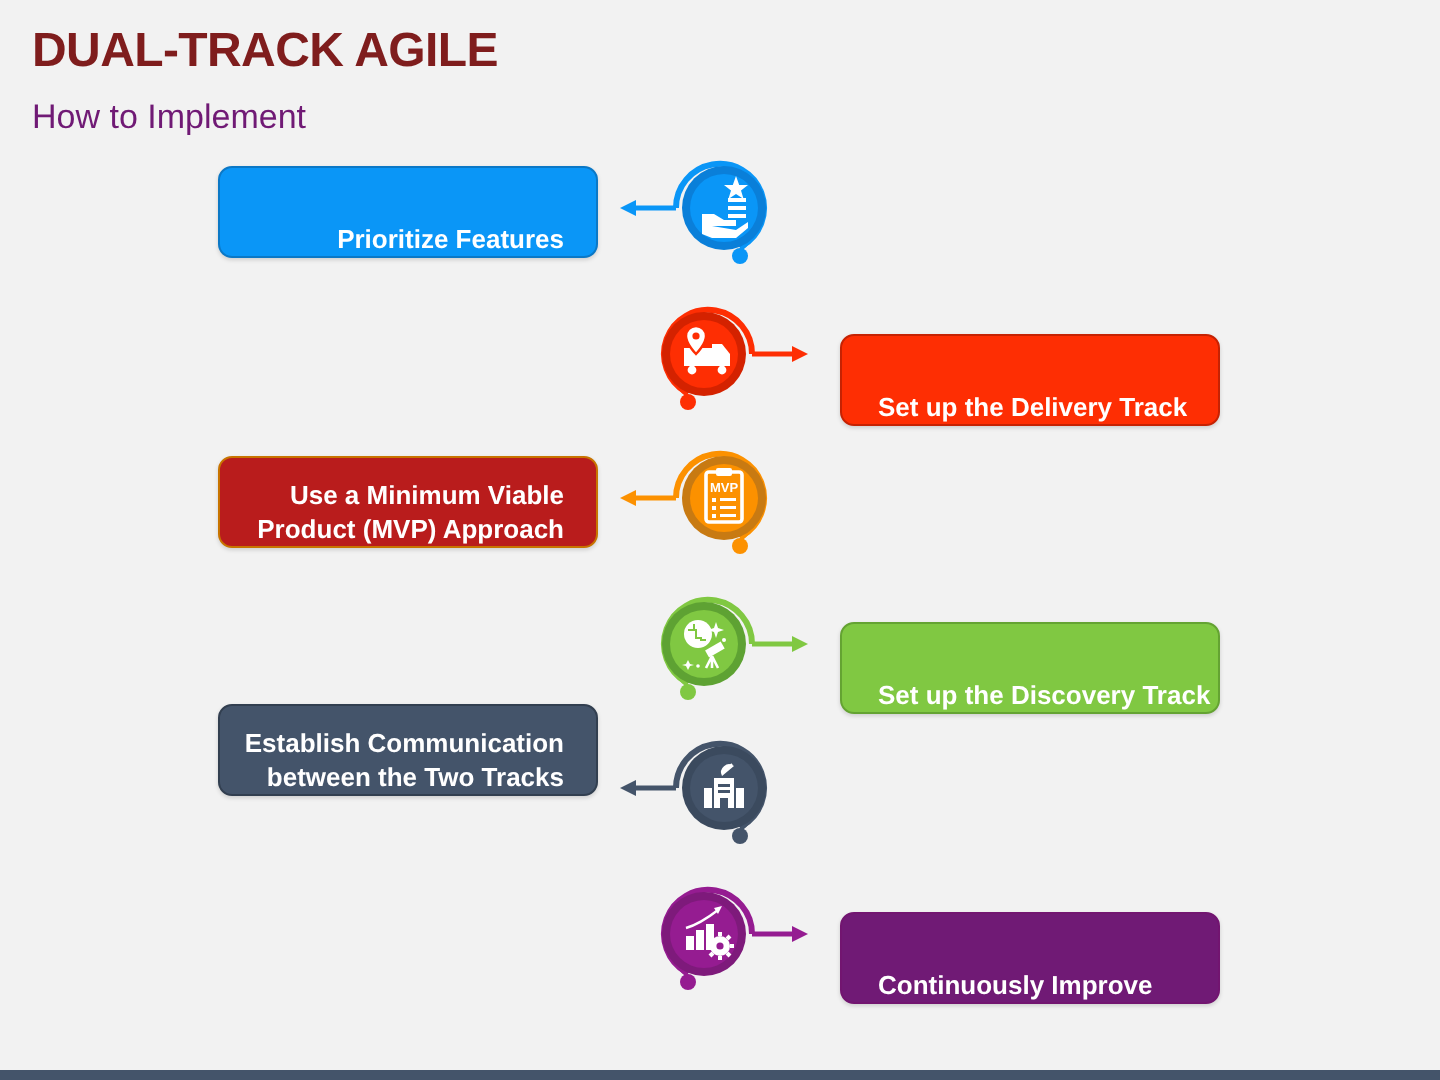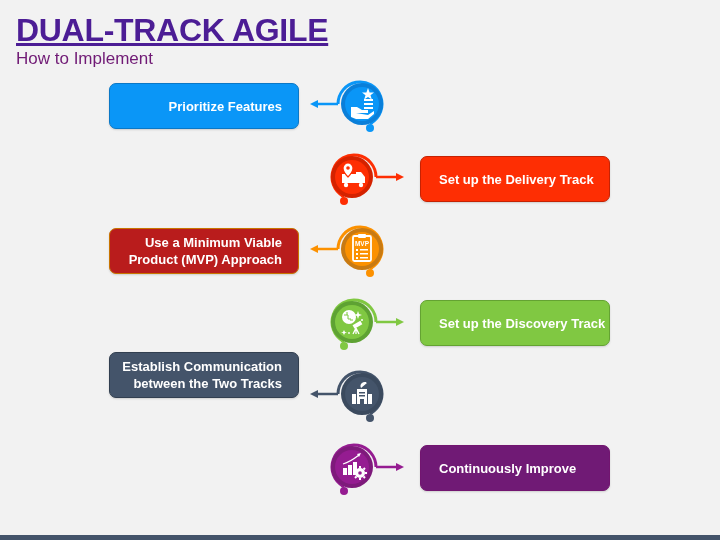--- a/index.html
+++ b/index.html
@@ -3,34 +3,34 @@
 <meta charset="utf-8">
 <style>
   html, body { margin: 0; padding: 0; }
   body {
     width: 720px; height: 540px; position: relative; overflow: hidden;
     background: #f2f2f2;
     font-family: "Liberation Sans", "DejaVu Sans", sans-serif;
   }
   .title {
     position: absolute; left: 16px; top: 12px;
-    font-size: 32px; font-weight: bold; color: #4c1d95; letter-spacing: -0.3px; text-decoration: underline;
+    font-size: 24px; font-weight: bold; color: #7f1d1d; letter-spacing: -0.3px;
   }
   .subtitle {
     position: absolute; left: 16px; top: 49px;
     font-size: 17px; color: #701a75;
   }
   .box {
     position: absolute; width: 190px; height: 46px; border-radius: 7px;
-    box-sizing: border-box; display: flex; align-items: center;
+    box-sizing: border-box; display: flex; align-items: flex-end;
     color: #fff; font-size: 13px; font-weight: bold; line-height: 17px;
     box-shadow: 0 1px 2px rgba(0,0,0,0.15);
   }
   .box.left { left: 109px; justify-content: flex-end; text-align: right; padding-right: 16px; }
-  .box.right { left: 420px; justify-content: flex-start; text-align: left; padding-left: 18px; }
+  .box.right { left: 420px; justify-content: flex-start; text-align: left; padding-left: 18px; margin-top: 11px; }
   .icon-wrap {
     position: absolute; width: 64px; height: 64px;
   }
   .icon-wrap svg { position: absolute; left: 0; top: 0; overflow: visible; }
   .bottom-bar {
     position: absolute; left: 0; top: 535px; width: 720px; height: 5px; background: #44546a;
   }
 </style>
 </head>
 <body>

